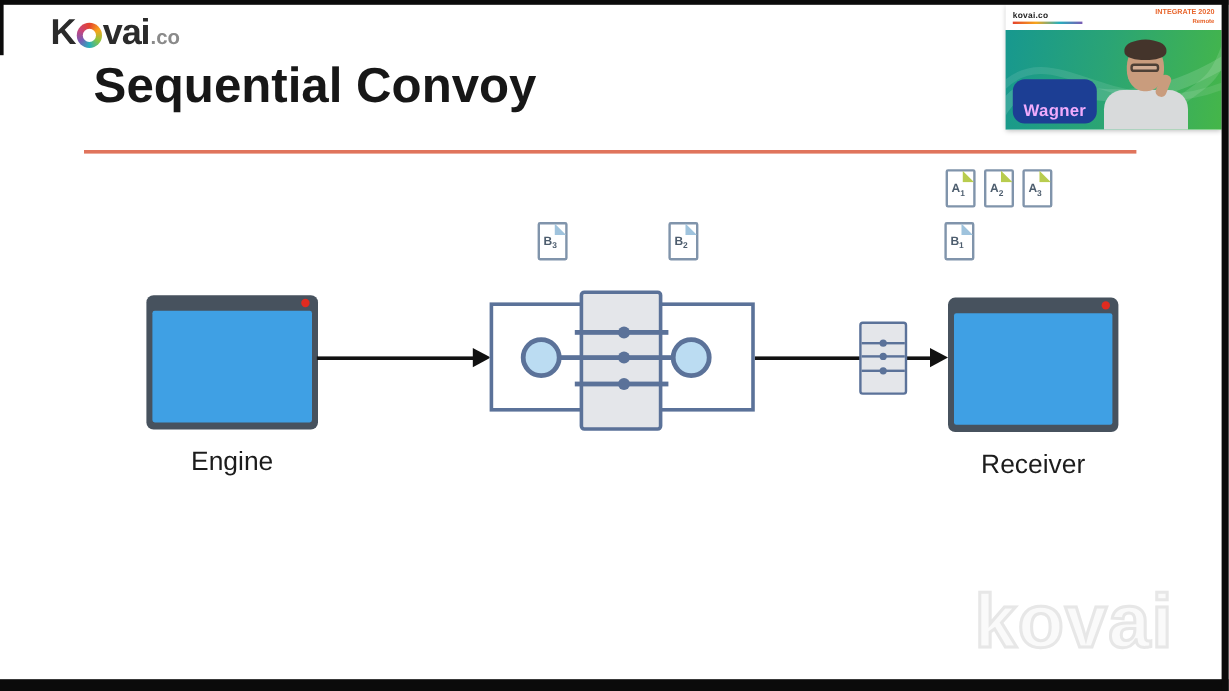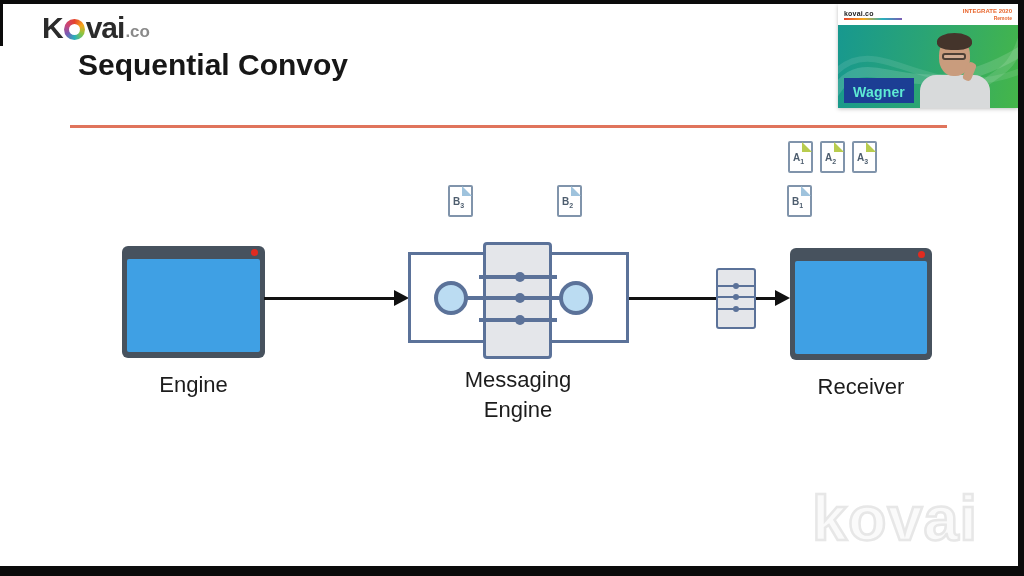--- a/index.html
+++ b/index.html
@@ -13,21 +13,21 @@
 
   
   .logo{position:absolute;left:42px;top:11px;display:flex;align-items:center;
         font-weight:700;color:#2b2b2b;font-size:30px;letter-spacing:-1px;}
   .logo-o{position:relative;display:inline-block;width:21px;height:21px;border-radius:50%;
         background:conic-gradient(#e5432d,#f7a51b,#8bc540,#27b0bc,#7a5bb5,#c9447a,#e5432d);
         margin:3px 1px 0;}
   .logo-o-hole{position:absolute;inset:5px;background:#fff;border-radius:50%;}
   .logo-co{font-size:17px;color:#8a8a8a;font-weight:600;margin:7px 0 0 1px;letter-spacing:0;}
 
-  .title{position:absolute;left:78px;top:48px;margin:0;font-size:30px;font-weight:700;color:#171717;}
+  .title{position:absolute;left:78px;top:48px;margin:0;font-size:41px;font-weight:700;color:#171717;}
   .rule{position:absolute;left:70px;top:125px;width:877px;height:3px;background:var(--accent,#E0745C);}
 
   
   .win{position:absolute;background:var(--window_frame,#47525E);border-radius:6px;}
   .win-body{position:absolute;left:5px;right:5px;top:13px;bottom:6px;
         background:var(--window_body,#3FA0E4);border-radius:2px;}
   .win-dot{position:absolute;top:3px;right:7px;width:7px;height:7px;border-radius:50%;
         background:var(--close_dot,#E02B20);}
   .lbl{position:absolute;text-align:center;font-size:22px;color:#1c1c1c;}
 
@@ -86,22 +86,22 @@
   .wc-waves{position:absolute;inset:0;width:100%;height:100%;}
   .p-shirt{position:absolute;left:82px;top:50px;width:70px;height:34px;background:#d8dadb;
         border-radius:16px 16px 0 0;}
   .p-head{position:absolute;left:101px;top:13px;width:31px;height:38px;background:#c99c7d;border-radius:46%;}
   .p-hair{position:absolute;left:99px;top:8px;width:35px;height:17px;background:#44342b;
         border-radius:50% 50% 40% 40%;}
   .p-glasses{position:absolute;left:104px;top:28px;width:24px;height:7px;border:2px solid #4e4036;
         border-radius:3px;box-sizing:border-box;background:rgba(255,255,255,.18);}
   .p-hand{position:absolute;left:127px;top:37px;width:9px;height:19px;background:#c99c7d;
         border-radius:4px;transform:rotate(22deg);}
-  .wc-name{position:absolute;left:6px;bottom:5px;background:var(--nametag_bg,#1C3E94);color:#5eead4;
-        font-size:14px;font-weight:700;padding:6px 9px 3px;letter-spacing:.2px;}
+  .wc-name{position:absolute;left:6px;bottom:5px;background:var(--nametag_bg,#1C3E94);color:#f0abfc;
+        font-size:14px;font-weight:700;padding:18px 9px 3px;letter-spacing:.2px;border-radius:10px;}
 
   .watermark{position:absolute;left:812px;top:482px;font-size:63px;font-weight:700;letter-spacing:1px;
         color:#fafafa;-webkit-text-stroke:2.5px #e7e7e7;z-index:5;}
 </style>
 </head>
 <body>
 
 <div class="stage">
 
   <div class="bar top"></div>
@@ -134,24 +134,20 @@
   <div class="ebox" style="left:548px;width:81px;"></div>
   <div class="equeue"></div>
   <div class="eline" style="left:479px;top:275px;width:78px;"></div>
   <div class="eline" style="left:451px;top:296px;width:125px;"></div>
   <div class="eline" style="left:479px;top:318px;width:78px;"></div>
   <div class="edot" style="top:272px;"></div>
   <div class="edot" style="top:293px;"></div>
   <div class="edot" style="top:315px;"></div>
   <div class="ecircle" style="left:434px;"></div>
   <div class="ecircle" style="left:559px;"></div>
-  <div class="elabel">
-    <span>Messaging</span>
-    <span>Engine</span>
-  </div>
 
   <div class="aline" style="left:628px;top:297px;width:150px;"></div>
   <div class="ah" style="left:775px;top:290px;"></div>
 
   <div class="squeue">
     <span class="sq-line" style="top:15px;"></span>
     <span class="sq-line" style="top:26px;"></span>
     <span class="sq-line" style="top:38px;"></span>
     <span class="sq-dot" style="top:13px;"></span>
     <span class="sq-dot" style="top:24px;"></span>

